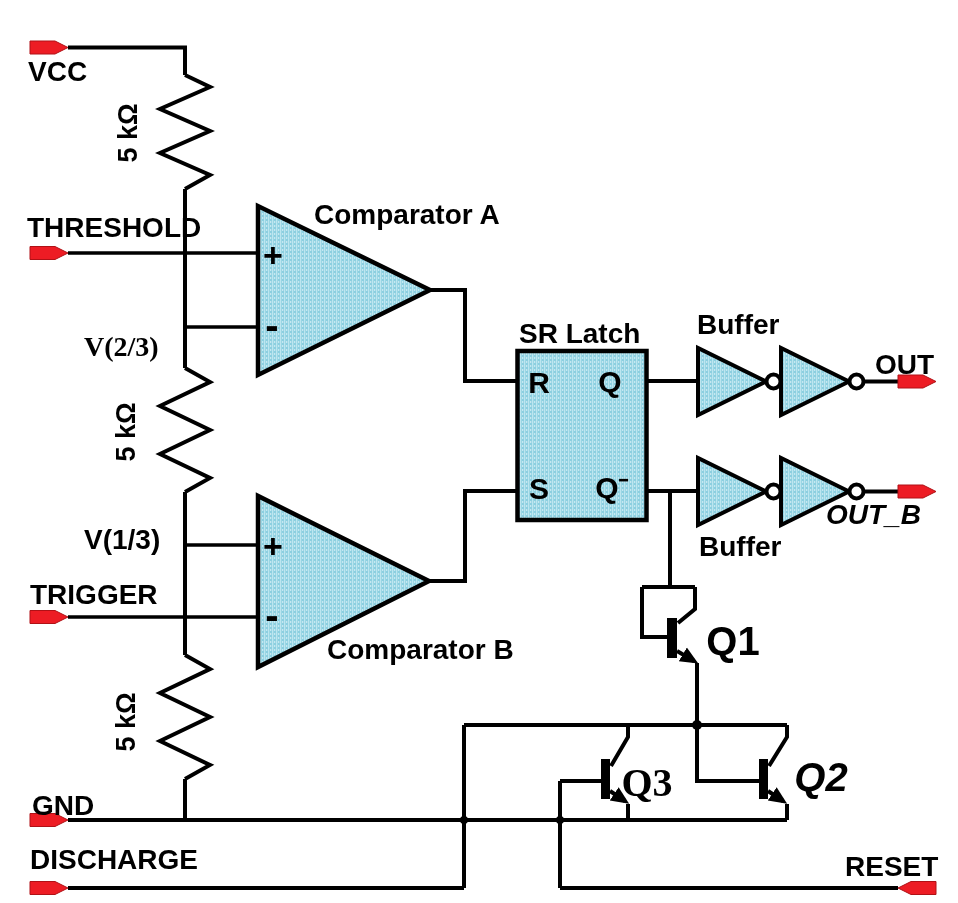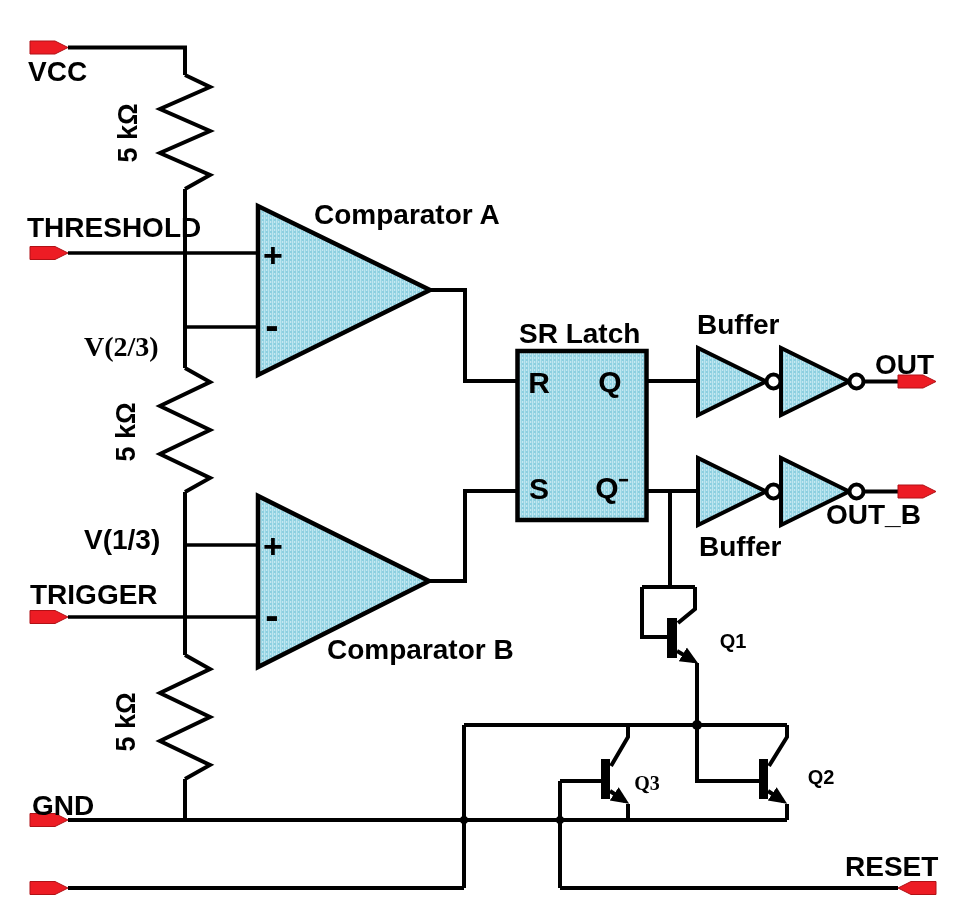--- a/index.html
+++ b/index.html
@@ -14,21 +14,21 @@
   .label{
     position:absolute;
     font-weight:700;
     color:#000;
     line-height:1;
     white-space:nowrap;
     font-size:28px;
     letter-spacing:0px;
   }
   .port{font-size:30px;transform:translate(-50%,-50%);}
-  .qlabel{font-size:20px;transform:translate(-50%,-50%);}
+  .qlabel{font-size:40px;transform:translate(-50%,-50%);}
   .rlabel{font-size:27px;transform:translate(-50%,-50%) rotate(-90deg);}
   .sign{font-size:34px;transform:translate(-50%,-50%);}
   .sign.minus{font-size:40px;}
   
   .wire{stroke:#000;stroke-width:4;fill:none;}
   .thin{stroke-width:3.5;}
   .shape{stroke:#000;stroke-width:4.5;fill:url(#tex);}
   .inv{stroke:#000;stroke-width:4;fill:url(#tex);}
   .bubble{fill:#fff;stroke:#000;stroke-width:4;}
   .pinred{fill:#ed1c24;stroke:#b01116;stroke-width:1;}
@@ -128,32 +128,33 @@
     <polygon class="pinred" points="898,485 923,485 936,491.5 923,498 898,498"></polygon>
     <polygon class="pinred" points="936,881.5 911,881.5 898,888 911,894.5 936,894.5"></polygon>
   </svg>
 
   <div class="label" style="left:28px;top:58px;text-align:right;">VCC</div>
   <div class="label" style="left:27px;top:214px;">THRESHOLD</div>
   <div class="label" style="left:84px;top:333px;font-family:Liberation Serif, serif;">V(2/3)</div>
   <div class="label" style="left:84px;top:526px;">V(1/3)</div>
   <div class="label" style="left:30px;top:581px;text-align:right;">TRIGGER</div>
   <div class="label" style="left:32px;top:783px;margin-top:9px;">GND</div>
+  <div class="label" style="left:30px;top:846px;">DISCHARGE</div>
   <div class="label" style="left:864px;top:351px;margin-left:11px;">OUT</div>
-  <div class="label" style="left:826px;top:501px;">OUT_B</div>
+  <div class="label" style="left:826px;top:501px;font-style:italic;">OUT_B</div>
   <div class="label" style="left:845px;top:853px;">RESET</div>
 
   <div class="label" style="left:314px;top:201px;">Comparator A</div>
   <div class="label" style="left:327px;top:636px;">Comparator B</div>
   <div class="label" style="left:519px;top:320px;">SR Latch</div>
   <div class="label" style="left:697px;top:311px;">Buffer</div>
   <div class="label" style="left:699px;top:533px;">Buffer</div>
 
   <div class="label qlabel" style="left:733px;top:641px;">Q1</div>
-  <div class="label qlabel" style="left:821px;top:777px;">Q2</div>
+  <div class="label qlabel" style="left:821px;top:777px;font-style:italic;">Q2</div>
   <div class="label qlabel" style="left:647px;top:783px;font-family:Liberation Serif, serif;">Q3</div>
 
   <div class="label rlabel" style="left:128px;top:133px;">5 kΩ</div>
   <div class="label rlabel" style="left:126px;top:432px;">5 kΩ</div>
   <div class="label rlabel" style="left:126px;top:722px;">5 kΩ</div>
 
   <div class="label port" style="left:539px;top:383px;">R</div>
   <div class="label port" style="left:610px;top:382px;">Q</div>
   <div class="label port" style="left:539px;top:489px;">S</div>
   <div class="label port" style="left:612px;top:488px;">Q⁻</div>

